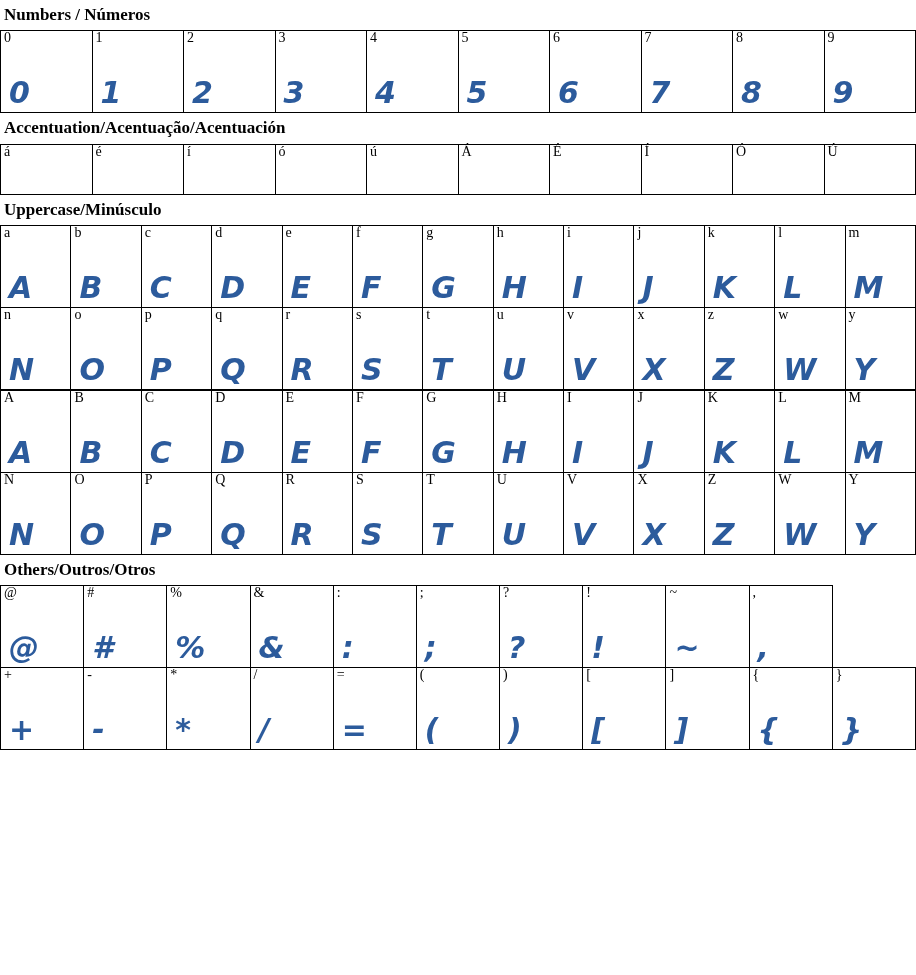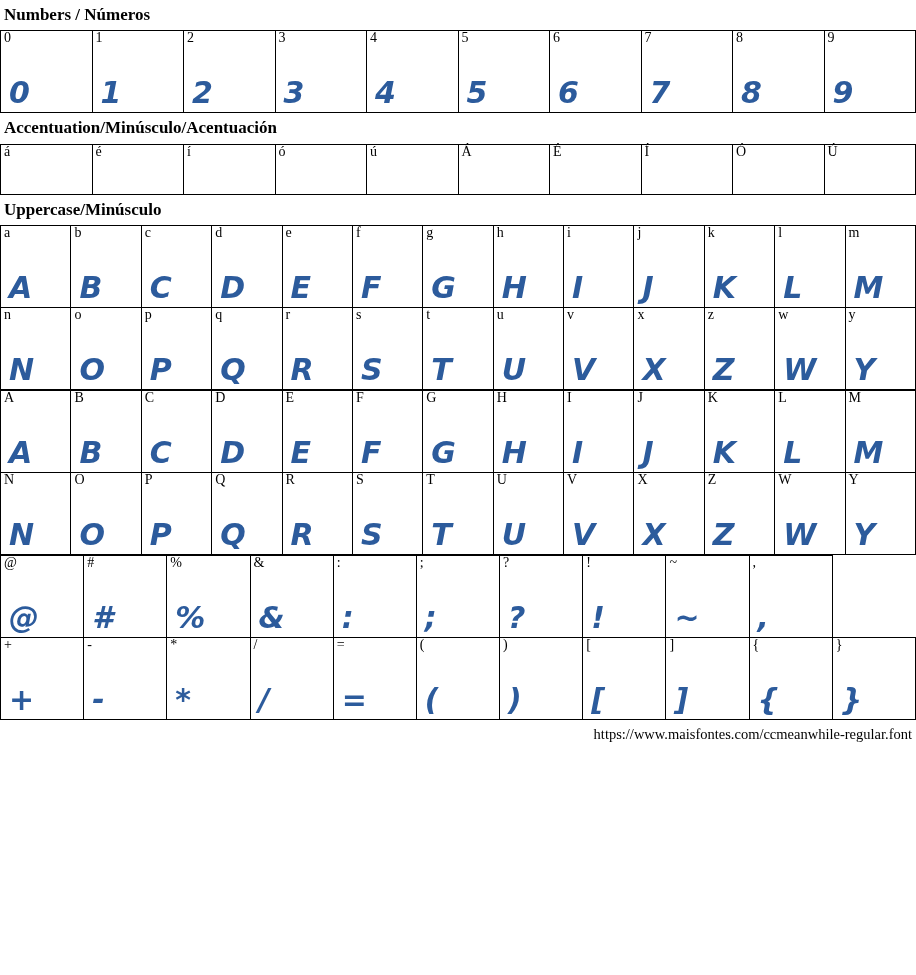--- a/index.html
+++ b/index.html
@@ -154,21 +154,21 @@
             </td>
             <td>
               <div class="cell">
                 <span class="label">9</span>
                 <span class="glyph">9</span>
               </div>
             </td>
           </tr>
         </tbody>
       </table>
-      <div class="section-title">Accentuation/Minúsculo/Acentuación</div>
+      <div class="section-title">Accentuation/Acentuação/Acentuación</div>
       <table class="glyphs accent">
         <colgroup>
           <col style="width: 10%;">
           <col style="width: 10%;">
           <col style="width: 10%;">
           <col style="width: 10%;">
           <col style="width: 10%;">
           <col style="width: 10%;">
           <col style="width: 10%;">
           <col style="width: 10%;">
@@ -592,20 +592,21 @@
             </td>
             <td>
               <div class="cell">
                 <span class="label">Y</span>
                 <span class="glyph">Y</span>
               </div>
             </td>
           </tr>
         </tbody>
       </table>
+      <div class="section-title">Others/Outros/Otros</div>
       <table class="glyphs">
         <colgroup>
           <col style="width: 9.09091%;">
           <col style="width: 9.09091%;">
           <col style="width: 9.09091%;">
           <col style="width: 9.09091%;">
           <col style="width: 9.09091%;">
           <col style="width: 9.09091%;">
           <col style="width: 9.09091%;">
           <col style="width: 9.09091%;">
@@ -741,14 +742,13 @@
             <td>
               <div class="cell">
                 <span class="label">}</span>
                 <span class="glyph">}</span>
               </div>
             </td>
           </tr>
         </tbody>
       </table>
     </div>
-  <div class="footer">https://www.maisfontes.com/ccmeanwhile-regular.font</div>
 </div>
 
 </body></html>

